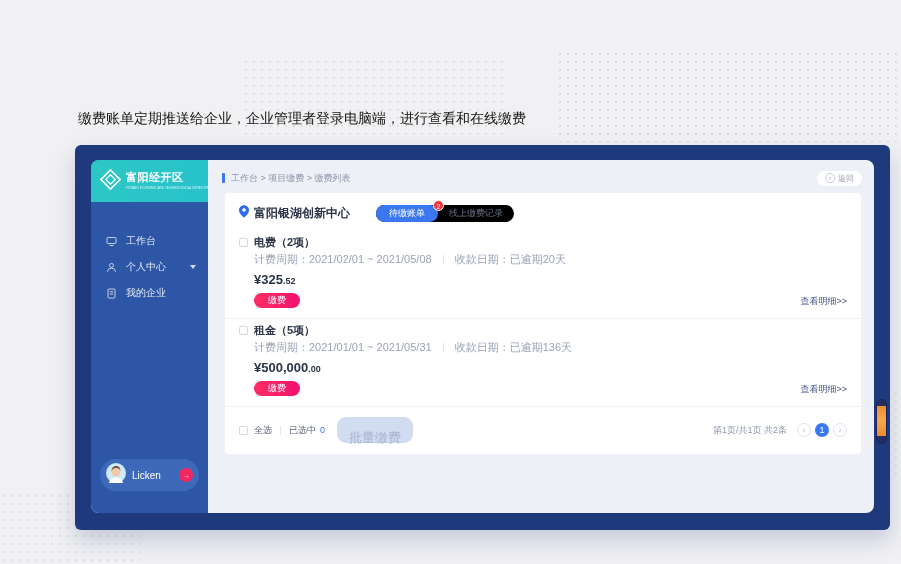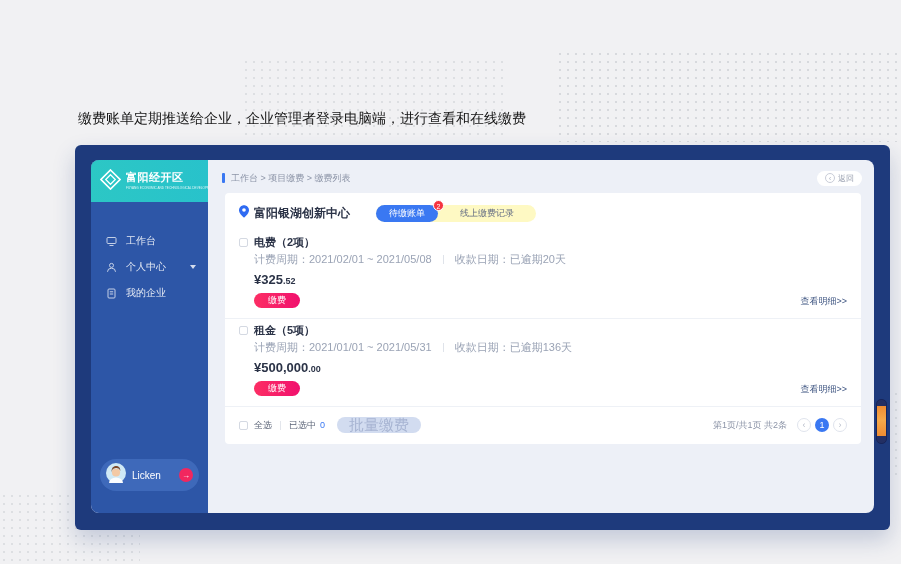--- a/index.html
+++ b/index.html
@@ -46,46 +46,46 @@
   .crumb-bar { width:3px; height:10px; background:#3a78f2; border-radius:1px; margin-right:6px; }
   .crumb { font-size:9px; color:#8d95a8; }
   .back-btn { margin-left:auto; height:15px; background:#fff; border-radius:9px; display:flex; align-items:center;
               padding:0 8px; color:#9aa1b0; font-size:8px; cursor:pointer; }
   .back-ic { width:10px; height:10px; border:1px solid #c9cdd8; border-radius:50%; display:flex; align-items:center;
              justify-content:center; font-size:8px; margin-right:3px; color:#b4bac7; }
 
   .card { background:#fff; border-radius:4px; margin:6px 13px 0 17px; }
   .card-head { display:flex; align-items:center; padding:11px 14px 9px; }
   .loc-name { font-size:12px; font-weight:bold; color:#2b3347; margin-left:5px; }
-  .tabs { display:flex; margin-left:26px; background:#fef9c3; border-radius:9px; height:17px; align-items:center; }
+  .tabs { display:flex; margin-left:26px; background:#000000; border-radius:9px; height:17px; align-items:center; }
   .tab-active { position:relative; background:#3a78f2; border-radius:9px; height:17px; line-height:17px; padding:0 13px;
                 color:#fff; font-size:9px; cursor:pointer; }
   .badge { position:absolute; top:-5px; right:-6px; min-width:11px; height:11px; border-radius:6px; background:#f5333f;
            border:1px solid #fff; color:#fff; font-size:7px; line-height:11px; text-align:center; padding:0 1px; }
-  .tab { padding:0 22px; font-size:9px; color:#677085; cursor:pointer; }
+  .tab { padding:0 11px; font-size:9px; color:#677085; cursor:pointer; }
 
   .bill { padding:3px 14px 10px; border-bottom:1px solid #eef1f6; }
   .bill-title-row { display:flex; align-items:center; height:17px; }
   .cbx { width:9px; height:9px; border:1px solid #d4d9e2; border-radius:2px; background:#fff; flex-shrink:0; cursor:pointer; }
   .bill-title { font-size:11px; font-weight:bold; color:#2b3347; margin-left:6px; }
   .bill-meta { display:flex; align-items:center; margin-left:15px; margin-top:1px; font-size:11px; color:#9aa3b5; }
   .meta-sep { width:1px; height:9px; background:#dfe3ea; margin:0 11px; }
   .amount { margin-left:15px; margin-top:5px; font-size:13px; color:#2b3347; font-weight:bold; }
   .amount .dec { font-size:9px; }
   .bill-actions { display:flex; align-items:flex-end; margin-left:15px; margin-top:6px; }
   .pay-btn { width:46px; height:15px; border-radius:8px; background:linear-gradient(90deg,#fc2e64,#f1116e); color:#fff;
              font-size:9px; text-align:center; line-height:15px; cursor:pointer; }
   .detail-link { margin-left:auto; font-size:9px; color:#3d5480; cursor:pointer; }
 
   .card-foot { display:flex; align-items:center; padding:10px 14px 11px; }
   .foot-label { font-size:9px; color:#5d6679; margin-left:6px; }
   .foot-sep { width:1px; height:9px; background:#e3e6ec; margin:0 8px; }
   .sel-count { color:#3a78f2; margin-left:4px; font-size:9px; }
-  .batch-btn { margin-left:12px; height:16px; border-radius:9px; background:#d2dcf0; color:#a7b4d2; padding:0 12px;
-               font-size:15px; line-height:16px; cursor:pointer; }
+  .batch-btn { margin-left:12px; height:16px; border-radius:9px; background:#d2dcf0; color:#a7b4d2; padding:13px 12px;
+               font-size:13px; line-height:16px; cursor:pointer; }
   .pager { margin-left:auto; display:flex; align-items:center; }
   .page-info { font-size:9px; color:#8d95a8; margin-right:6px; }
   .pg { width:14px; height:14px; border-radius:50%; display:flex; align-items:center; justify-content:center;
         font-size:9px; margin-left:4px; cursor:pointer; }
   .pg-nav { border:1px solid #e0e4ed; background:#fff; color:#b7bdca; }
   .pg-cur { background:#3a78f2; color:#fff; }
 
   .pen { position:absolute; left:876px; top:399px; width:11px; height:45px; border-radius:5px; border:1px solid #17255a;
          background:linear-gradient(180deg,#232f63 0,#232f63 6px,#ee8c33 6px,#f5a94a 20px,#ee8c33 36px,#232f63 36px); z-index:3; }
 </style>

